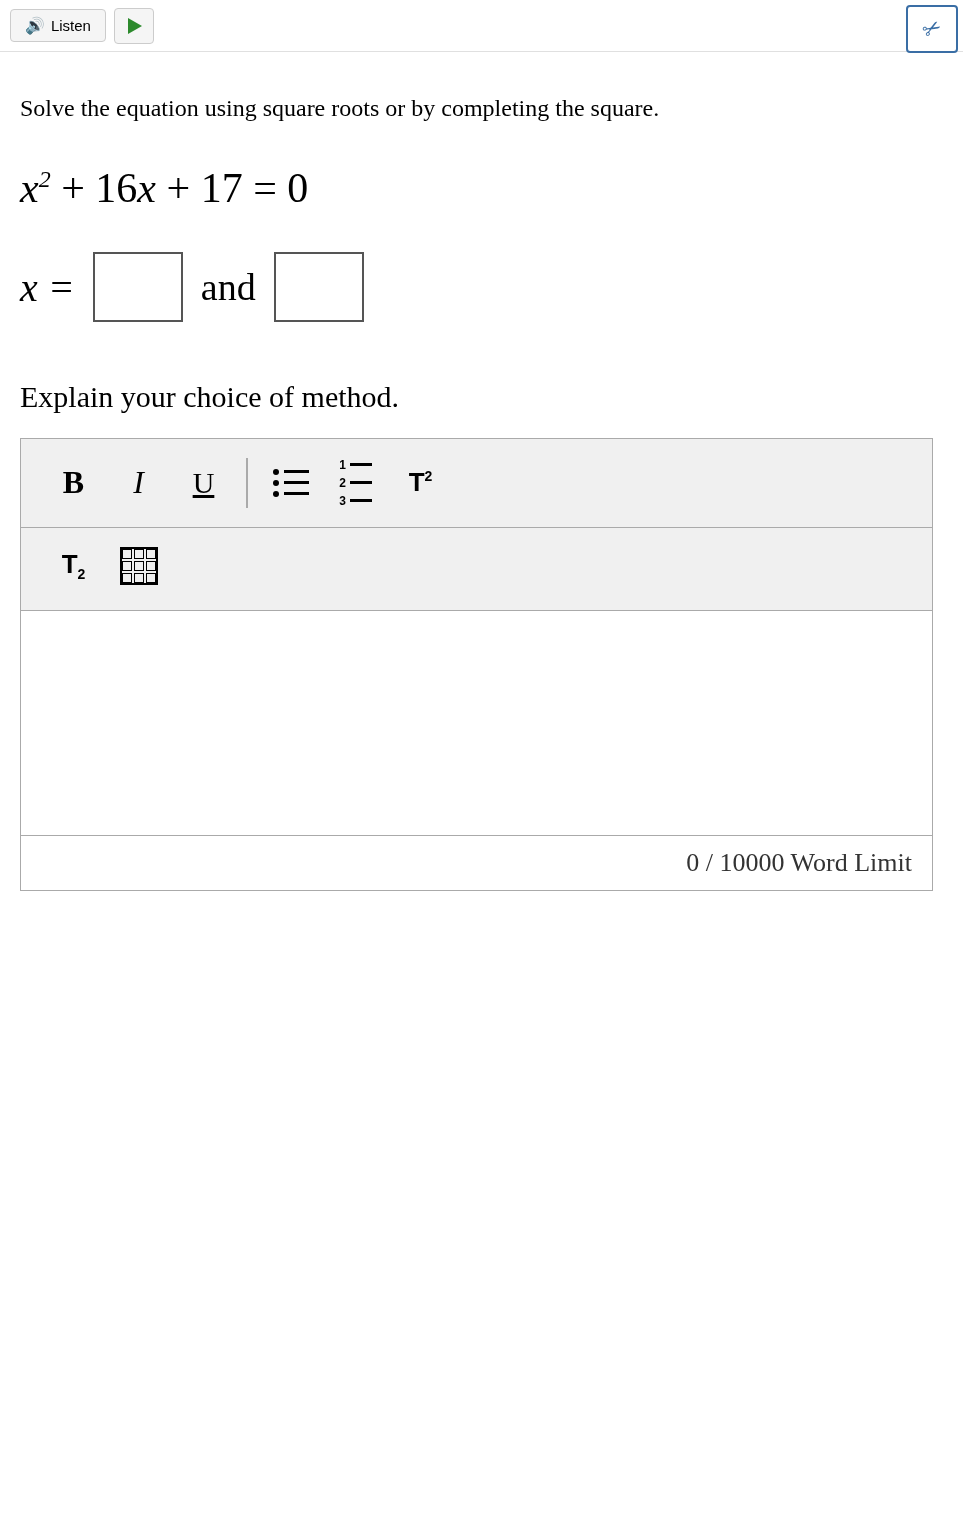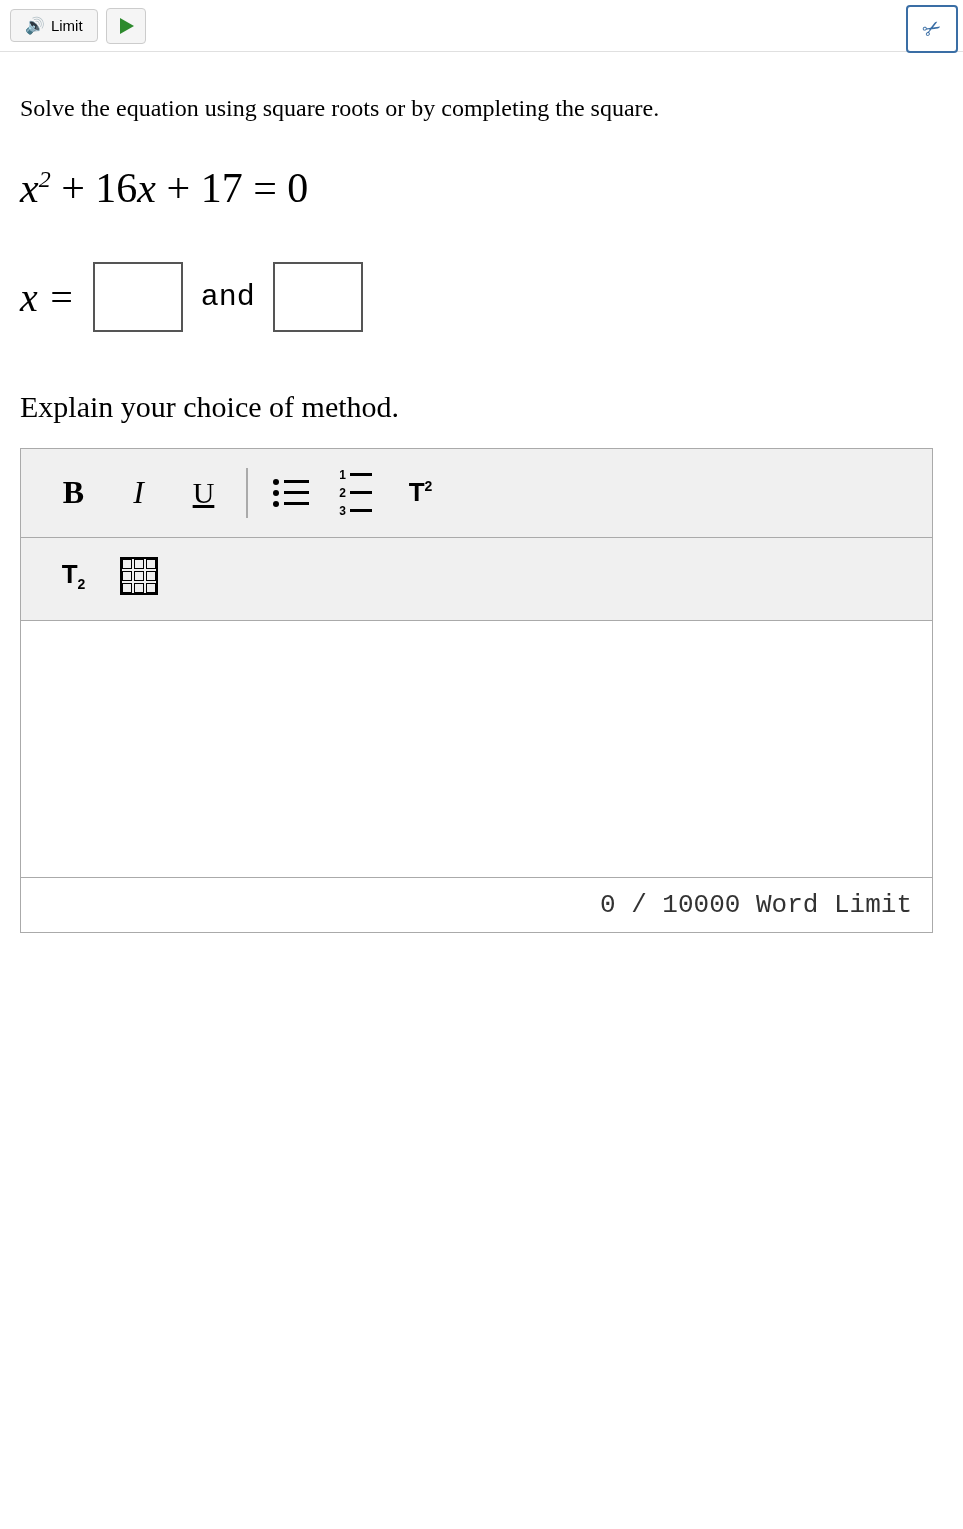--- a/index.html
+++ b/index.html
@@ -105,21 +105,21 @@
       line-height: 1.35;
       color: #000000;
       margin-bottom: 40px;
       font-family: Georgia, serif;
     }
 
     .equation-display {
       font-size: 42px;
       font-family: Georgia, serif;
       color: #000000;
-      margin-bottom: 50px;
+      margin-bottom: 40px;
       display: flex;
       align-items: baseline;
       gap: 8px;
     }
 
     .equation-display .x-term {
       font-style: italic;
     }
 
     .equation-display sup {
@@ -143,22 +143,22 @@
 
     .answer-box {
       width: 90px;
       height: 70px;
       border: 2px solid #555555;
       background: #ffffff;
       display: inline-block;
     }
 
     .and-text {
-      font-size: 30px;
-      font-family: Liberation Mono, monospace;
+      font-size: 38px;
+      font-family: Liberation Serif, serif;
     }
 
     
     .explain-text {
       font-size: 30px;
       line-height: 1.35;
       color: #000000;
       margin-bottom: 20px;
       font-family: Georgia, serif;
     }
@@ -334,35 +334,34 @@
       resize: none;
       outline: none;
       font-family: Georgia, serif;
     }
 
     .word-limit-bar {
       border-top: 1px solid #aaaaaa;
       padding: 12px 20px;
       text-align: right;
       font-size: 26px;
-      font-family: Liberation Mono, monospace;
+      font-family: Liberation Serif, serif;
       color: #333333;
       background: #ffffff;
-      margin-top: 32px;
     }
   </style>
 </head>
 <body>
 
 <div class="page-container">
 
   <div class="top-bar">
     <button class="listen-button">
       <span class="listen-icon">🔊</span>
-      <span>Limit</span>
+      <span>Listen</span>
     </button>
     <button class="play-button">
       <span class="play-icon"></span>
     </button>
     <div class="top-right-icon">
       <span class="scissors-icon">✂</span>
     </div>
   </div>
 
   <div class="main-content">

